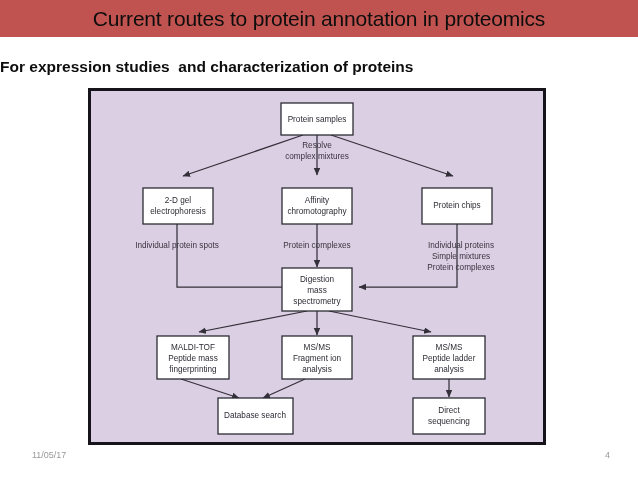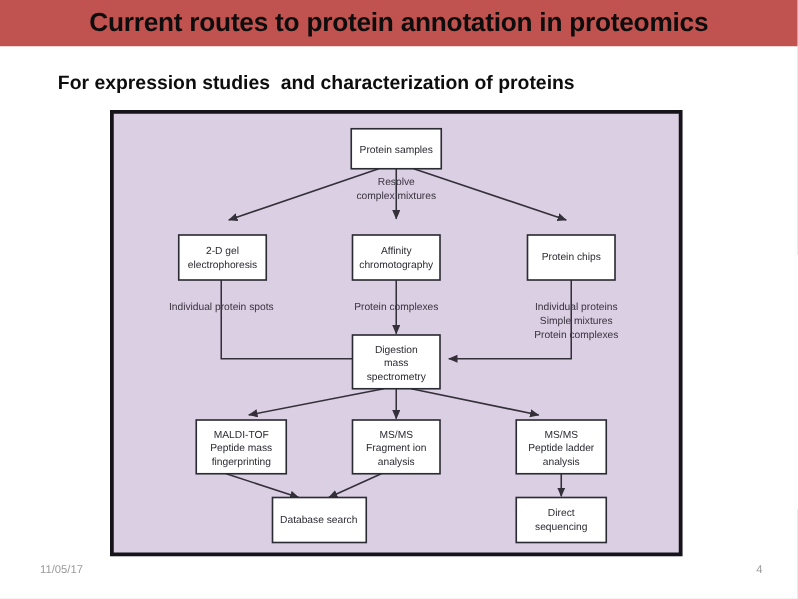--- a/index.html
+++ b/index.html
@@ -10,27 +10,27 @@
     position:relative;
   }
   #slide{position:absolute;left:0;top:0;width:638px;height:479px;}
 
   .title-bar{
     position:absolute;left:0;top:0;width:638px;height:37px;
     background:#c0534f;
     display:flex;align-items:center;justify-content:center;
   }
   .title-bar .title-text{
-    font-size:21px;font-weight:bold;color:#0d0d0d;
+    font-size:21px;font-weight:normal;color:#0d0d0d;
     letter-spacing:-0.2px;white-space:nowrap;
   }
 
   .subtitle{
     position:absolute;left:0;top:58px;width:506px;
-    text-align:center;
+    text-align:left;
     font-size:15.5px;font-weight:bold;color:#0d0d0d;
     white-space:pre;
   }
 
   .figure-frame{
     position:absolute;left:88px;top:88px;width:458px;height:357px;
     background:#dbcfe3;
     border:3px solid #16141a;
     box-sizing:border-box;
   }

